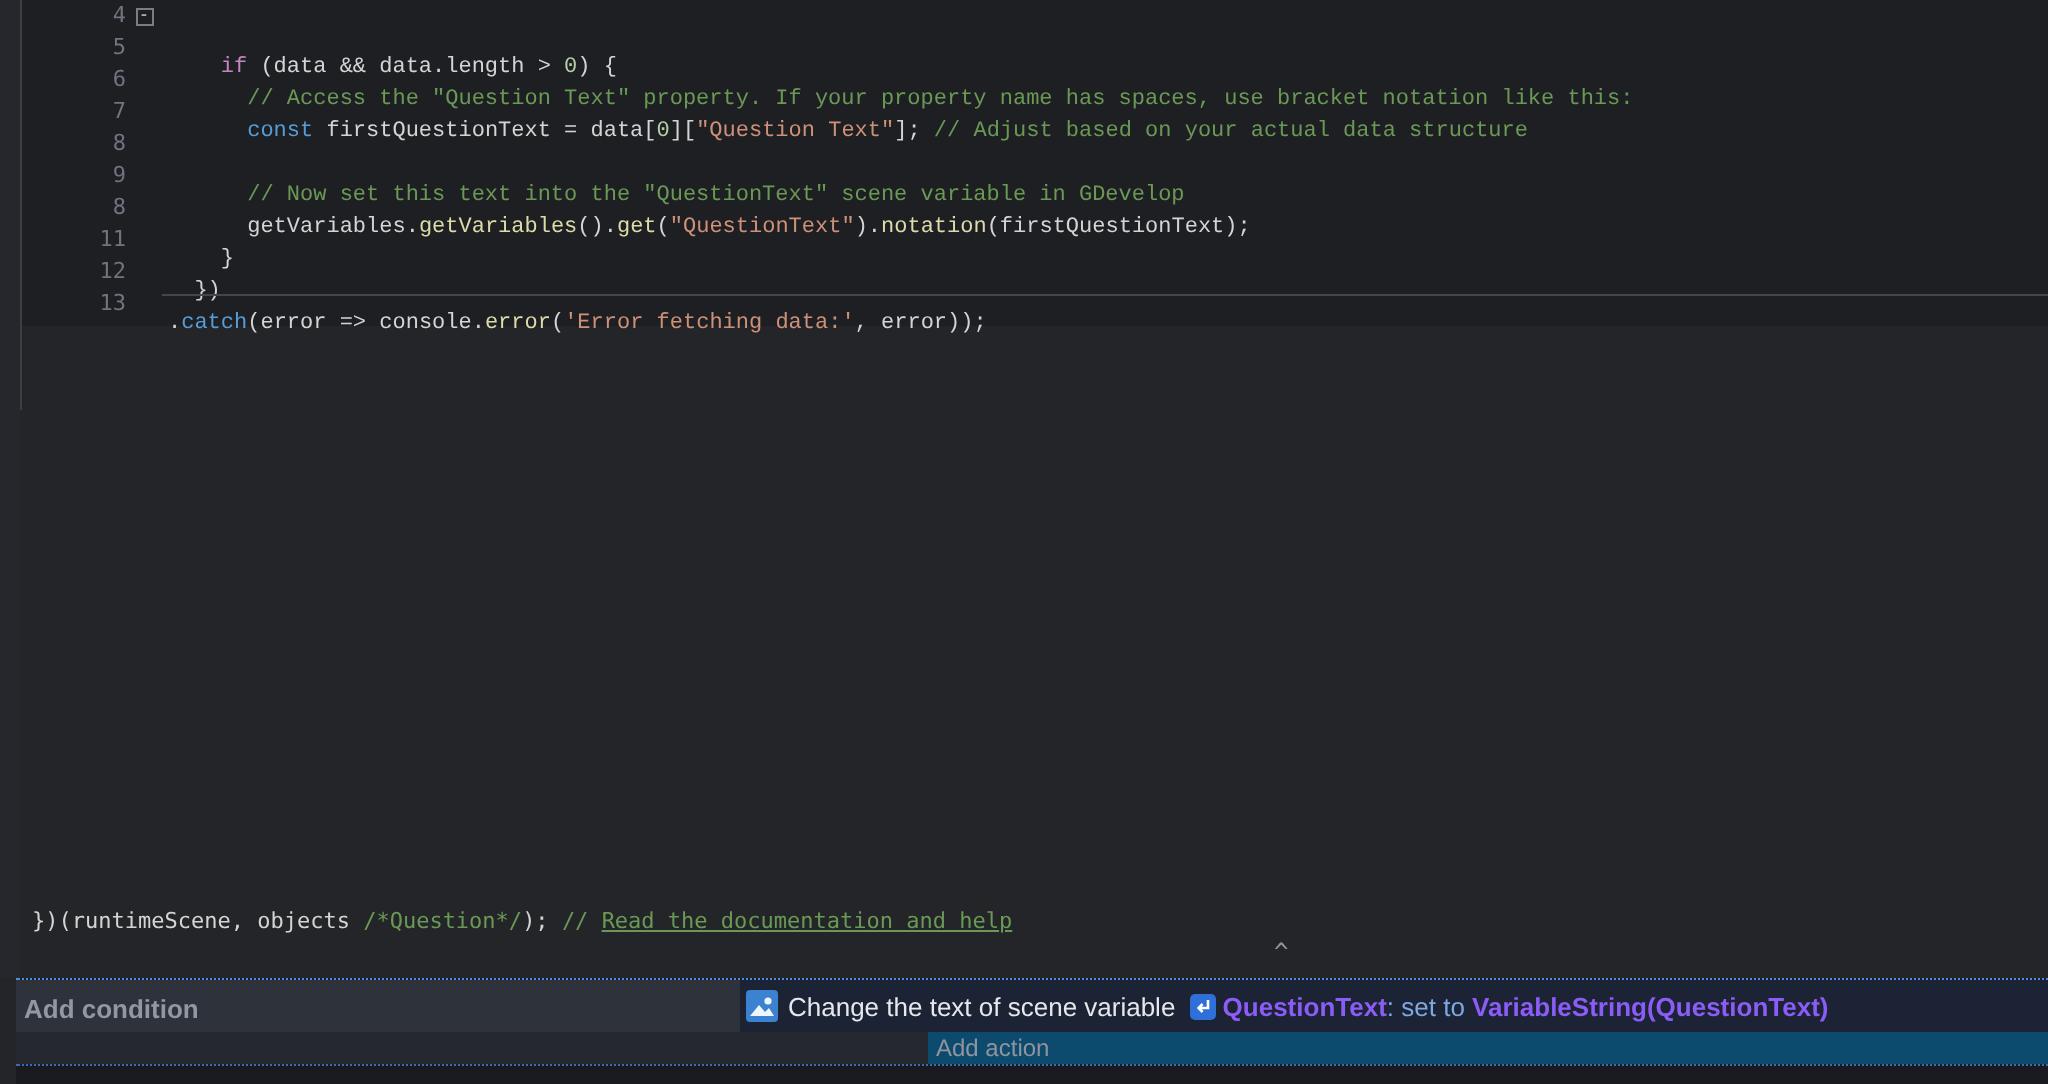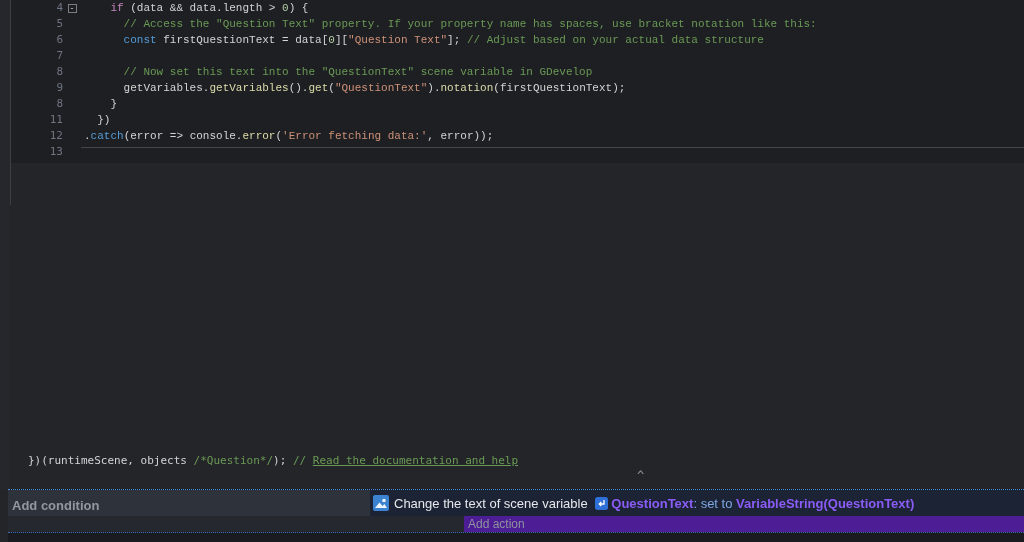--- a/index.html
+++ b/index.html
@@ -11,47 +11,47 @@
   .left-strip { position:absolute; left:0; top:0; width:10px; height:489px; background:#26272c; }
   .left-rule  { position:absolute; left:10px; top:0; width:1px; height:205px; background:#3d3f45; }
 
   
   .editor { position:absolute; left:11px; top:0; right:0; height:163px; background:#1e1f23; }
   .code-lines { position:absolute; left:0; top:0; right:0; }
   .code-row { display:flex; height:16px; line-height:16px; }
   .gutter-num { width:52px; text-align:right; color:#6e7480; font-family:"DejaVu Sans Mono", monospace; font-size:11px; flex:0 0 auto; }
   .gutter-fold { width:18px; flex:0 0 auto; display:flex; align-items:center; justify-content:center; }
   .fold-box { display:inline-block; width:9px; height:9px; border:1px solid #7a7d84; color:#c8cacf; font-size:9px; line-height:7px; text-align:center; font-family:"DejaVu Sans Mono", monospace; }
-  .code-text { white-space:pre; font-family:Liberation Mono, monospace; font-size:11px; color:#d4d4d4; padding-left:3px; }
+  .code-text { white-space:pre; font-family:Liberation Mono, monospace; font-size:11px; color:#d4d4d4; padding-left:3px;margin-top:26px; }
 
   .tk-p { color:#d4d4d4; }
   .tk-k { color:#c586c0; }
   .tk-b { color:#569cd6; }
   .tk-s { color:#ce9178; }
   .tk-c { color:#6a9955; }
   .tk-n { color:#b5cea8; }
   .tk-f { color:#dcdcaa; }
 
   .current-line-rule { position:absolute; left:70px; right:0; top:147px; height:1px; background:#44464c; }
 
   
-  .code-footer { position:absolute; left:28px; top:454px; height:16px; line-height:14px; white-space:pre; font-family:"DejaVu Sans Mono", monospace; font-size:11px; }
+  .code-footer { position:absolute; left:16px; top:454px; height:16px; line-height:14px; white-space:pre; font-family:"DejaVu Sans Mono", monospace; font-size:11px; }
   .doc-link { text-decoration:underline; cursor:pointer; }
 
   .collapse-caret { position:absolute; left:637px; top:469px; color:#9096a0; font-size:12px; font-family:"DejaVu Sans Mono", monospace; cursor:pointer; }
 
   
   .events-panel { position:absolute; left:8px; right:0; top:489px; height:53px; border-top:1px dotted #4b8fe2; background:#1a1b20; }
   .ev-row1 { display:flex; height:26px; }
   .ev-row2 { display:flex; height:16px; }
   .cond-cell { width:362px; flex:0 0 auto; background:#2e323b; padding:6px 0 0 4px; cursor:pointer;font-weight:bold; }
   .cond-cell2 { width:456px; flex:0 0 auto; background:#26282f; }
   .placeholder-text { color:#9298a2; font-size:13px; }
   .action-cell { flex:1 1 auto; background:#1b2335; display:flex; align-items:center; padding-left:3px; cursor:pointer; }
-  .action-cell2 { flex:1 1 auto; background:#4c1d95; display:flex; align-items:center; padding-left:4px; cursor:pointer; }
+  .action-cell2 { flex:1 1 auto; background:#0c4a6e; display:flex; align-items:center; padding-left:4px; cursor:pointer; }
   .action-cell2 .placeholder-text { font-size:12px; color:#8f949d; }
   .action-icon { width:16px; height:16px; flex:0 0 auto; margin-right:5px; }
   .var-icon { width:13px; height:13px; flex:0 0 auto; margin:0 3px 0 4px; }
   .action-label { color:#e6e8ec; font-size:13px; white-space:pre; }
   .action-param { color:#8b5cf6; font-size:13px; white-space:pre;font-weight:bold; }
   .action-connector { color:#7ea8e2; font-size:13px; white-space:pre; }
   .panel-filler { height:11px; border-top:1px dotted #3a6db3; background:#1a1b20; }
 </style>
 </head>
 <body>

